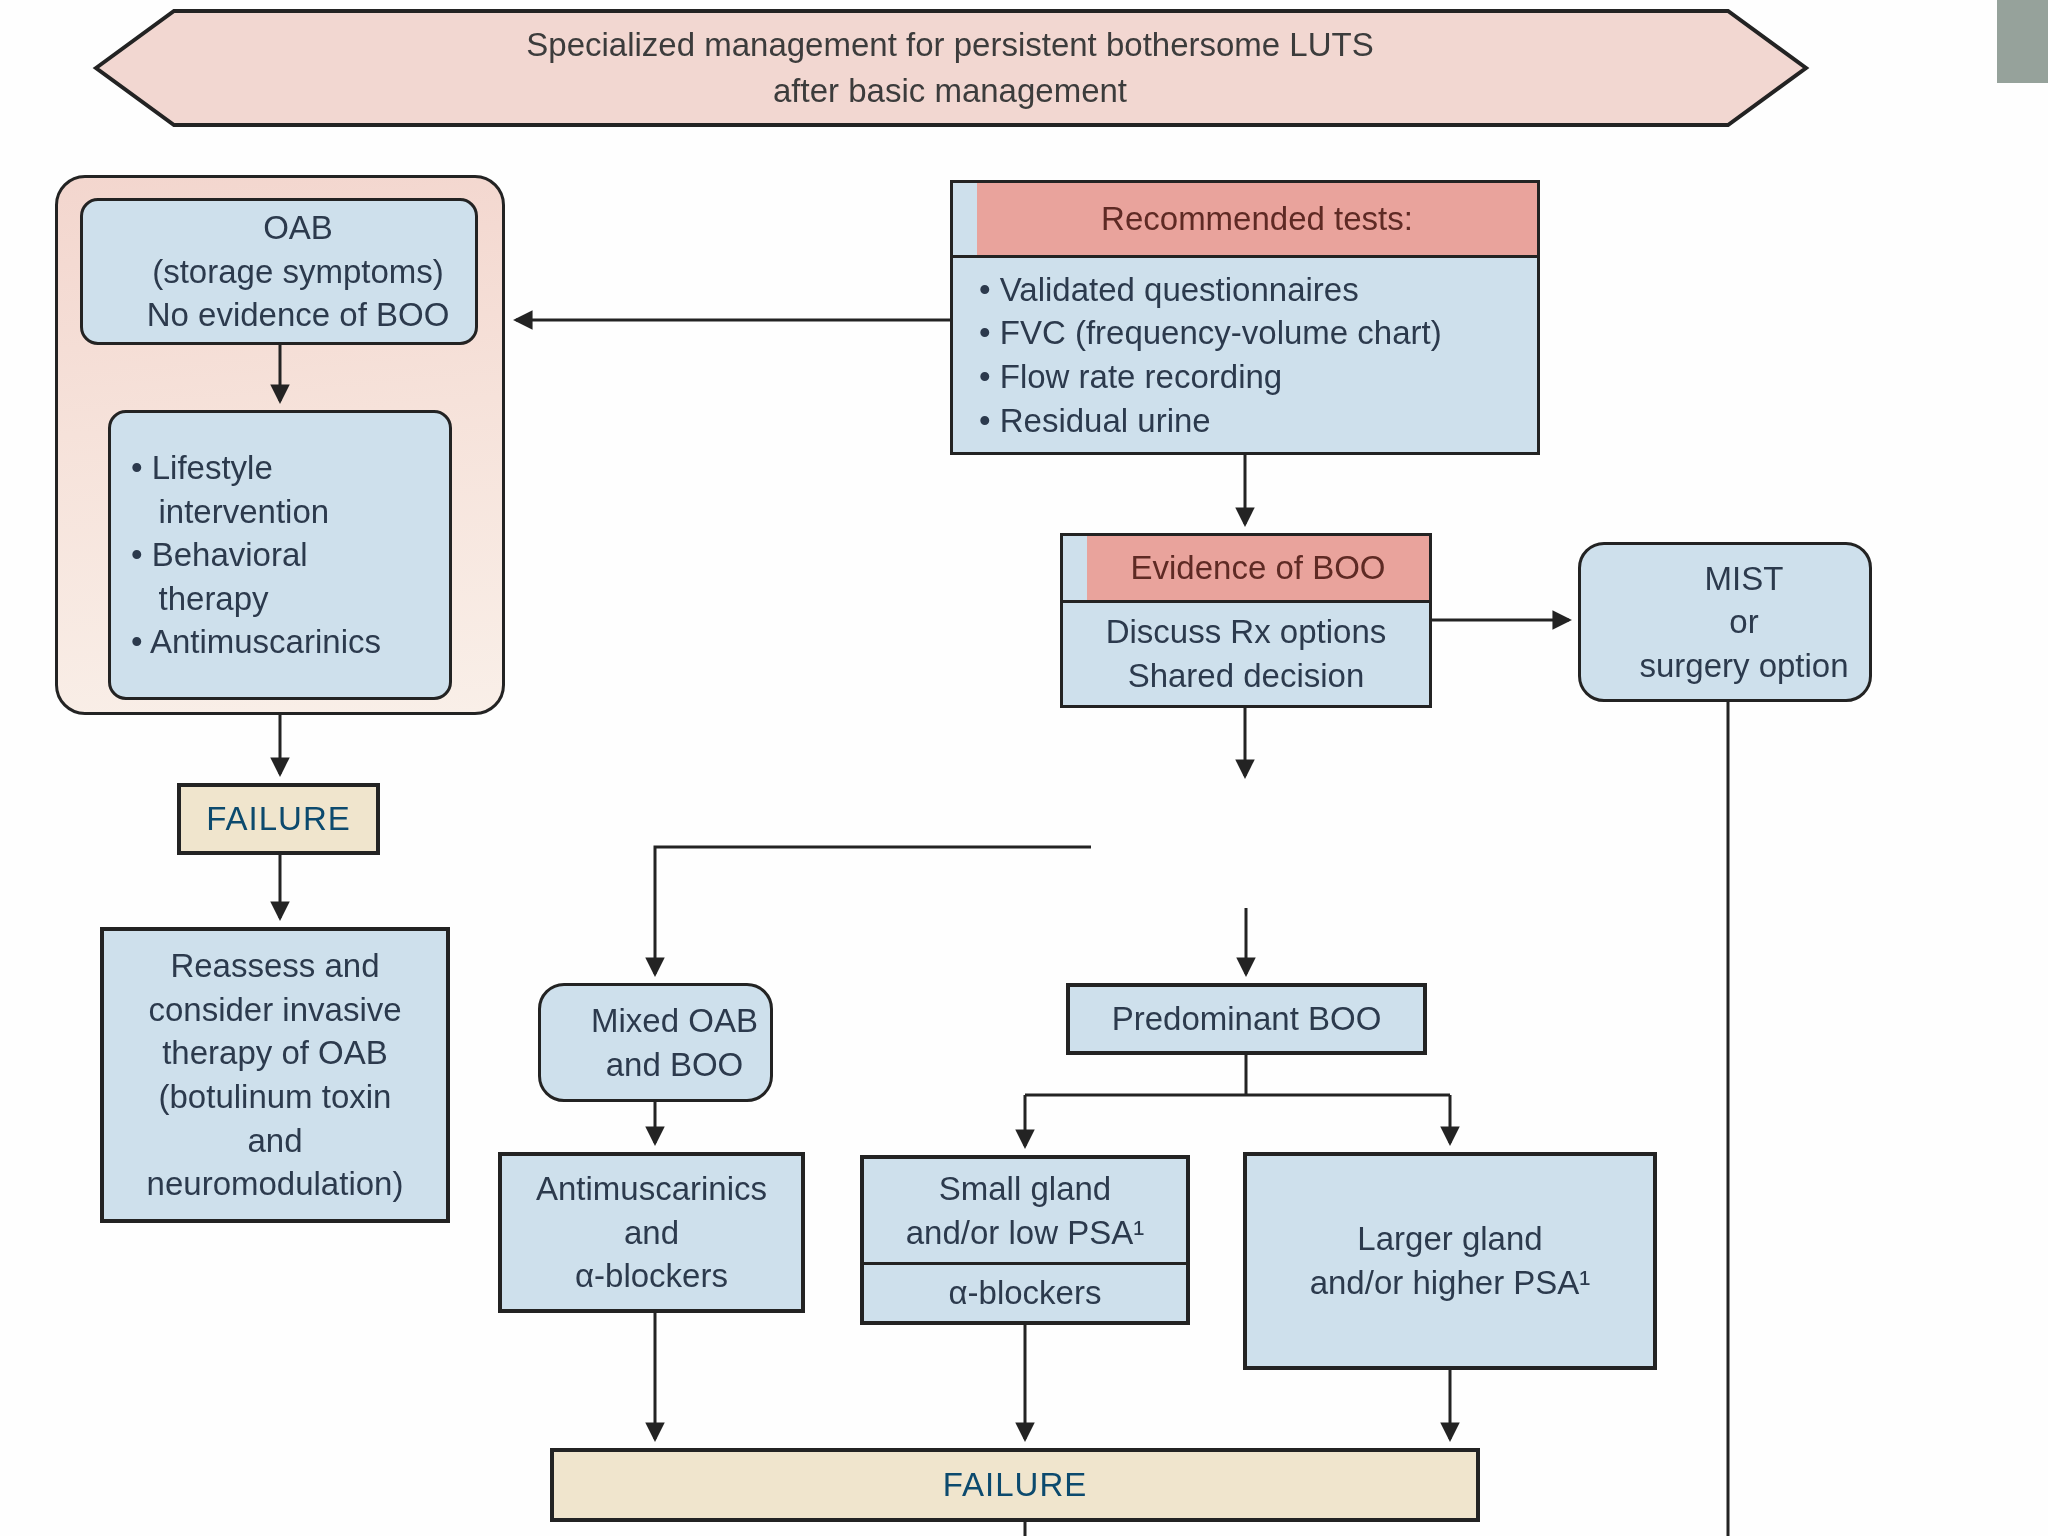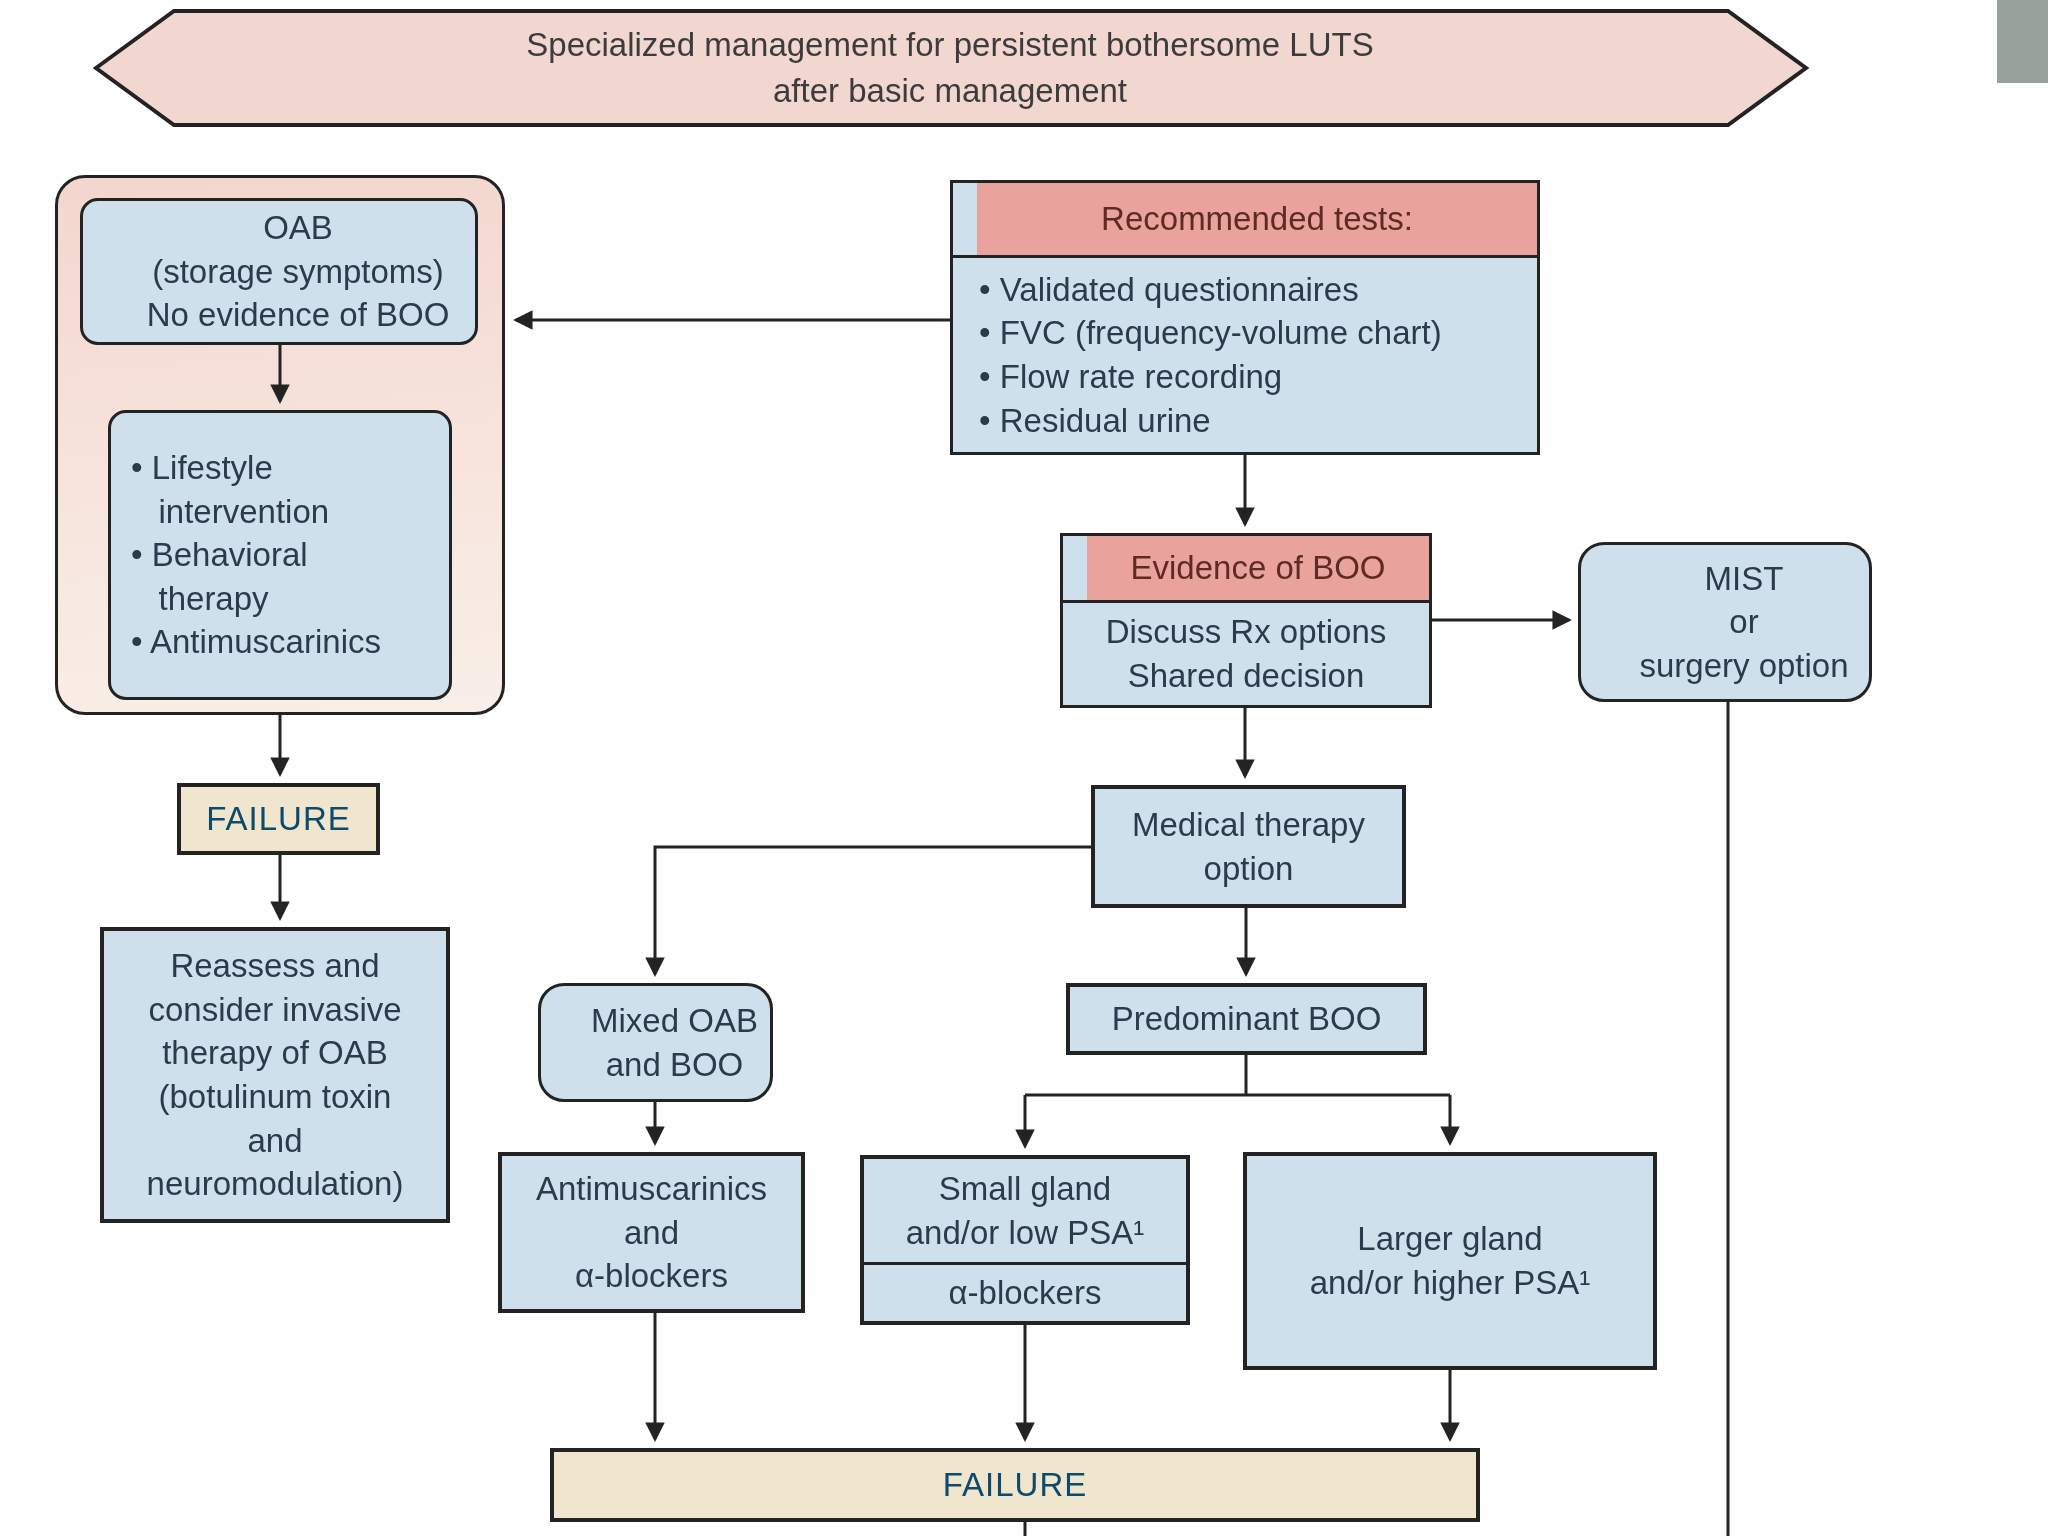--- a/index.html
+++ b/index.html
@@ -87,22 +87,20 @@
   <div class="box split" style="left:1060px; top:533px; width:372px; height:175px; border-width:3px;">
     <div class="sect hdr" style="height:64px;">Evidence of BOO</div>
     <div class="sect" style="flex:1;">Discuss Rx options
 Shared decision</div>
   </div>
 
   <div class="box rounded" style="left:1578px; top:542px; width:294px; height:160px; border-radius:26px;">MIST
 or
 surgery option</div>
 
-  <div class="box" style="left:1091px; top:785px; width:315px; height:123px;">Medical therapy
-option</div>
 
   <div class="box rounded" style="left:538px; top:983px; width:235px; height:119px; border-radius:26px;">Mixed OAB
 and BOO</div>
 
   <div class="box" style="left:1066px; top:983px; width:361px; height:72px;">Predominant BOO</div>
 
   <div class="box" style="left:498px; top:1152px; width:307px; height:161px;">Antimuscarinics
 and
 α-blockers</div>
 

